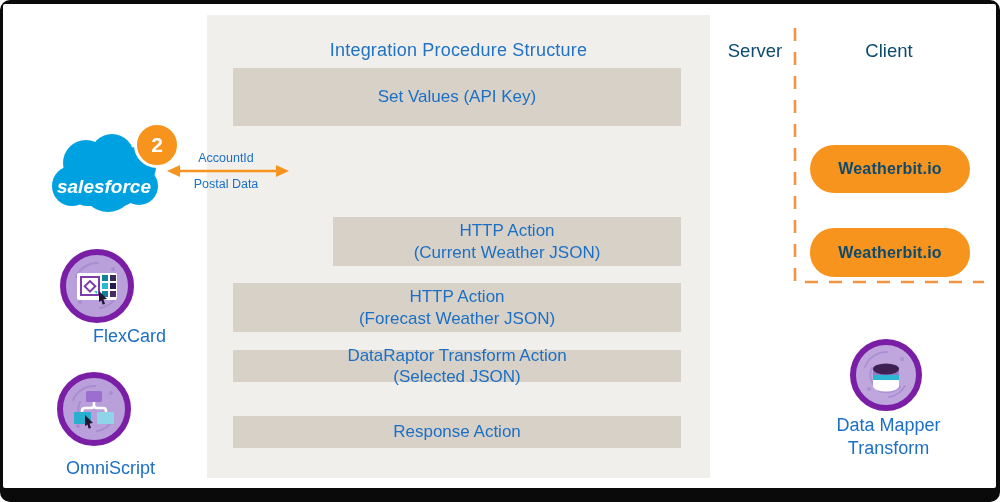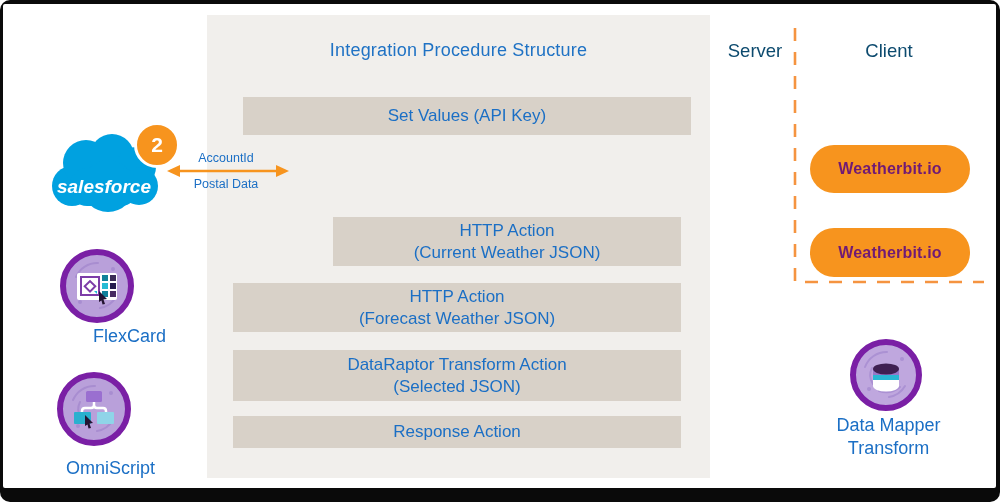--- a/index.html
+++ b/index.html
@@ -24,41 +24,41 @@
   .panel-title {
     position:absolute; top:25px; left:0; right:0; text-align:center;
     color:#1f72c4; font-size:18px; letter-spacing:.2px;
   }
   .step {
     position:absolute; left:26px; width:448px; background:#d8d1c8;
     display:flex; flex-direction:column; align-items:center; justify-content:center;
     color:#1b6fc5; font-size:17px; line-height:1.25; text-align:center;
   }
   .step.indent { left:126px; width:348px; }
-  .s1 { top:82px;  height:38px;margin-left:10px; }
+  .s1 { top:53px;  height:58px; }
   .s2 { top:135px; height:48px; }
   .s3 { top:202px; height:49px; }
   .s4 { top:268px; height:49px; }
-  .s5 { top:335px; height:51px; }
+  .s5 { top:335px; height:32px; }
   .s6 { top:401px; height:32px; }
 
   
   .col-head {
     position:absolute; top:36px; width:90px; text-align:center;
     color:#0c4a6e; font-size:18.5px;
   }
   .server-head { left:707px; }
   .client-head { left:841px; }
 
   
   .pill {
     position:absolute; left:807px; width:160px; height:48px;
     background:#f7941e; border-radius:24px;
     display:flex; align-items:center; justify-content:center;
-    color:#701a75; font-size:16px; font-weight:bold; letter-spacing:.2px;
+    color:#0c4a6e; font-size:16px; font-weight:bold; letter-spacing:.2px;
     cursor:default;
   }
   .pill1 { top:141px; }
   .pill2 { top:224px; height:49px; }
 
   
   .side-label {
     position:absolute; width:140px; text-align:right;
     color:#1b6fc5; font-size:18px;
   }

